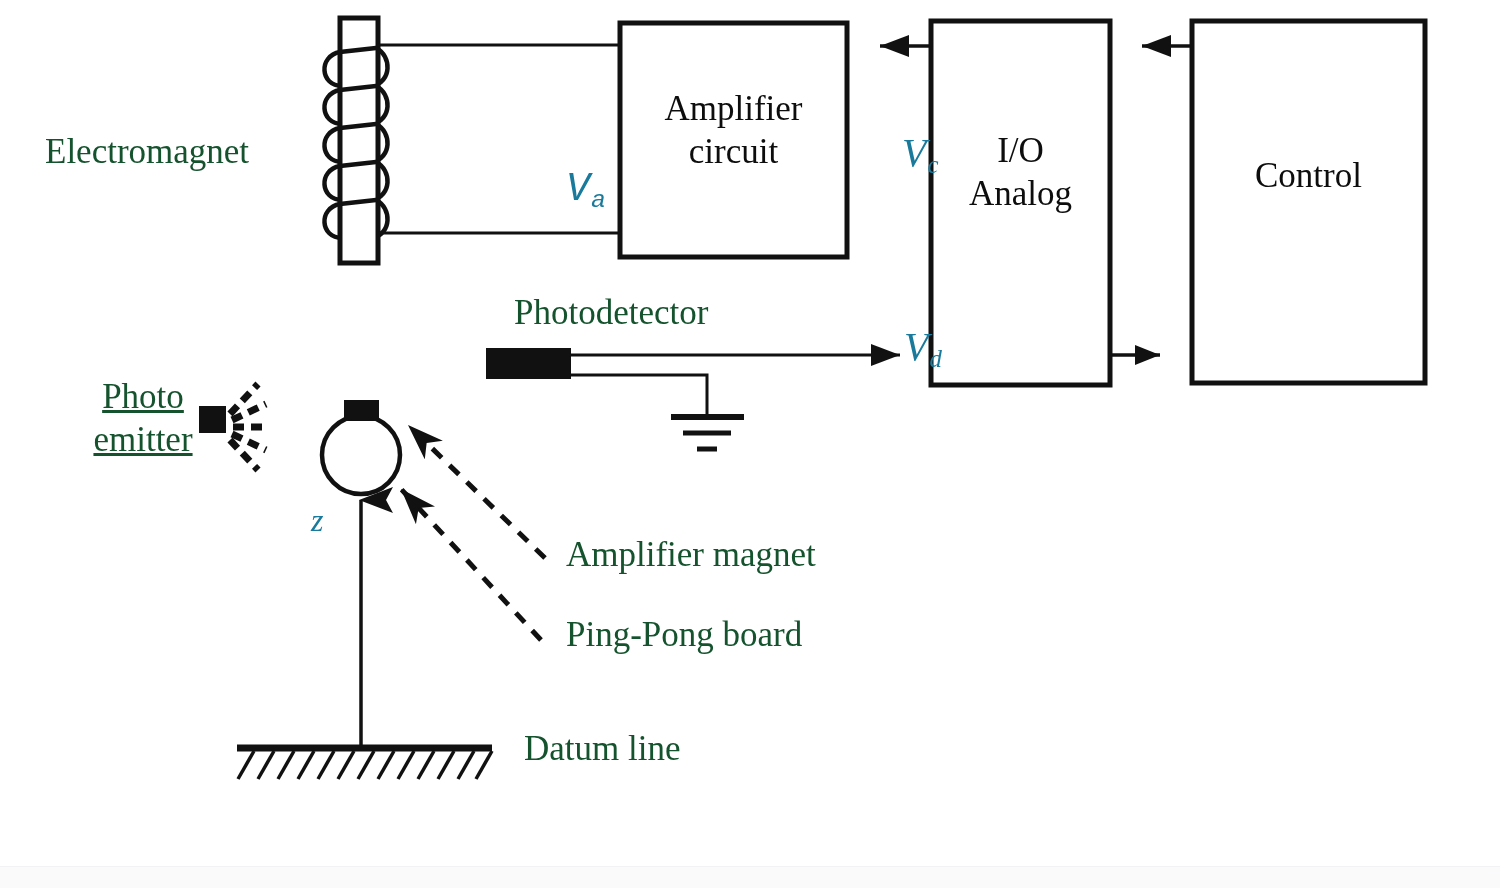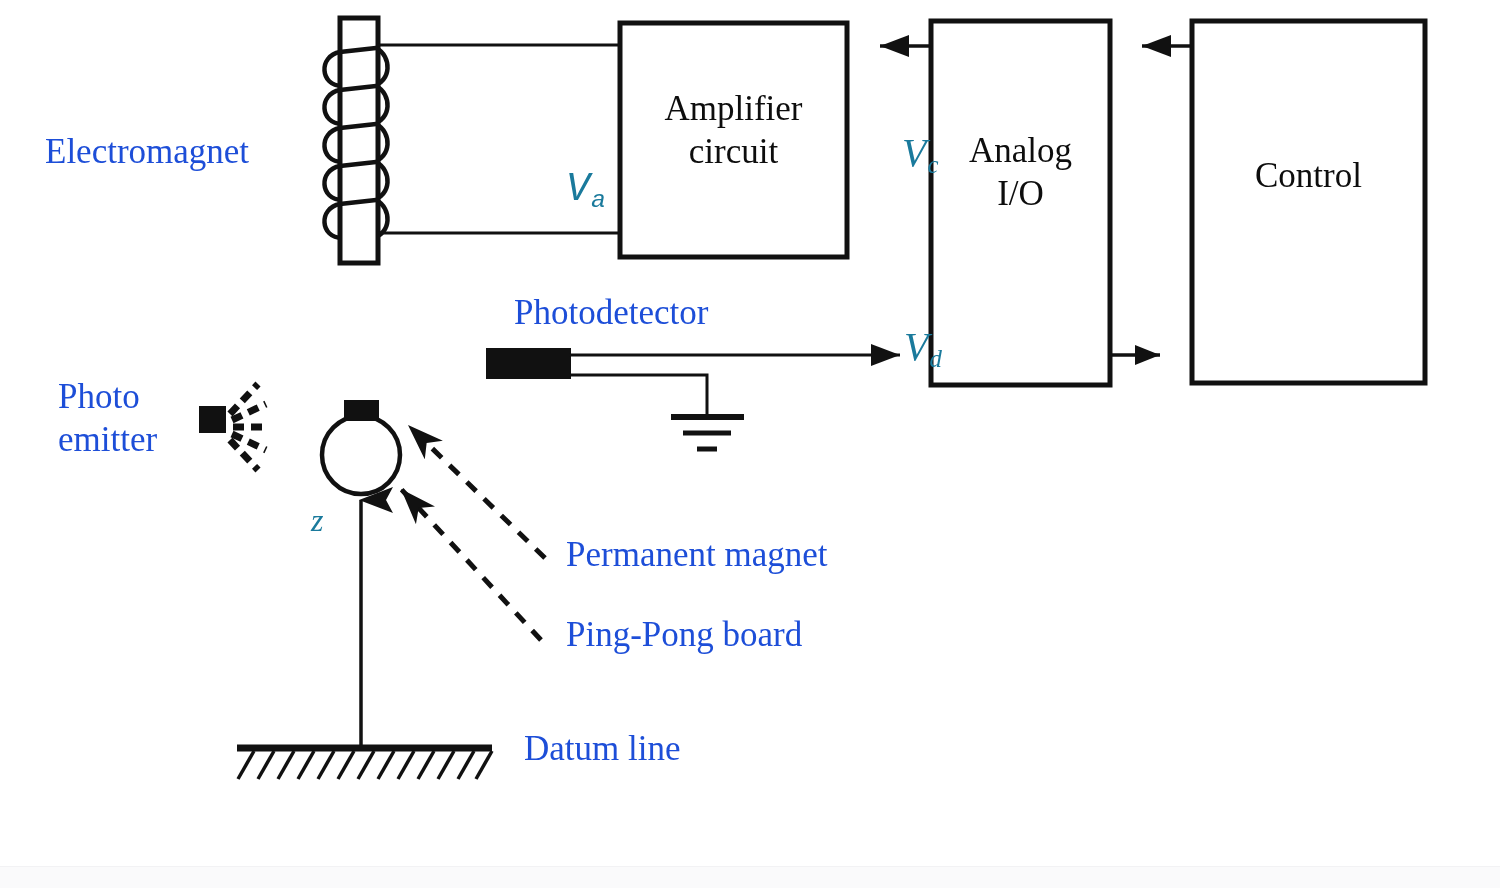--- a/index.html
+++ b/index.html
@@ -17,28 +17,28 @@
   }
   #diagram-svg {
     position: absolute;
     left: 0;
     top: 0;
     width: 1500px;
     height: 888px;
   }
   .lbl {
     position: absolute;
-    color: #1d4ed8;
+    color: #14532d;
     font-family: "Liberation Serif", "DejaVu Serif", serif;
     font-size: 35px;
     line-height: 1.22;
     white-space: pre;
     letter-spacing: 0px;
   }
-  .lbl.center { text-align: left; }
+  .lbl.center { text-align: center; text-decoration: underline; }
   .vlabel {
     position: absolute;
     color: #1a7a9c;
     font-family: "Liberation Serif", "DejaVu Serif", serif;
     font-style: italic;
     font-size: 40px;
     white-space: pre;
   }
   .vlabel sub {
     font-size: 0.62em;
@@ -192,29 +192,29 @@
       <line x1="541" y1="640" x2="401" y2="489" marker-end="url(#arrowLeader)"></line>
     </g>
   </svg>
 
   <div class="lbl" style="left:45px; top:131px;">Electromagnet</div>
 
   <div class="lbl" style="left:514px; top:292px;text-align:right;">Photodetector</div>
 
   <div class="lbl center" style="left:58px; top:376px; width:170px;"><div>Photo</div><div>emitter</div></div>
 
-  <div class="lbl" style="left:566px; top:534px;">Permanent magnet</div>
+  <div class="lbl" style="left:566px; top:534px;">Amplifier magnet</div>
 
   <div class="lbl" style="left:566px; top:614px;">Ping-Pong board</div>
 
   <div class="lbl" style="left:524px; top:728px;">Datum line</div>
 
   <div class="boxlabel" style="left:620px; top:88px; width:227px;"><div>Amplifier</div><div>circuit</div></div>
 
-  <div class="boxlabel" style="left:931px; top:130px; width:179px;"><div>Analog</div><div>I/O</div></div>
+  <div class="boxlabel" style="left:931px; top:130px; width:179px;"><div>I/O</div><div>Analog</div></div>
 
   <div class="boxlabel" style="left:1192px; top:155px; width:233px;"><div>Control</div></div>
 
   <div class="vlabel" style="left:470px; top:122px;font-family:Liberation Mono, monospace;">
     <span>V</span><sub>a</sub>
   </div>
 
   <div class="vlabel" style="left:862px; top:82px;">
     <span>V</span><sub>c</sub>
   </div>

